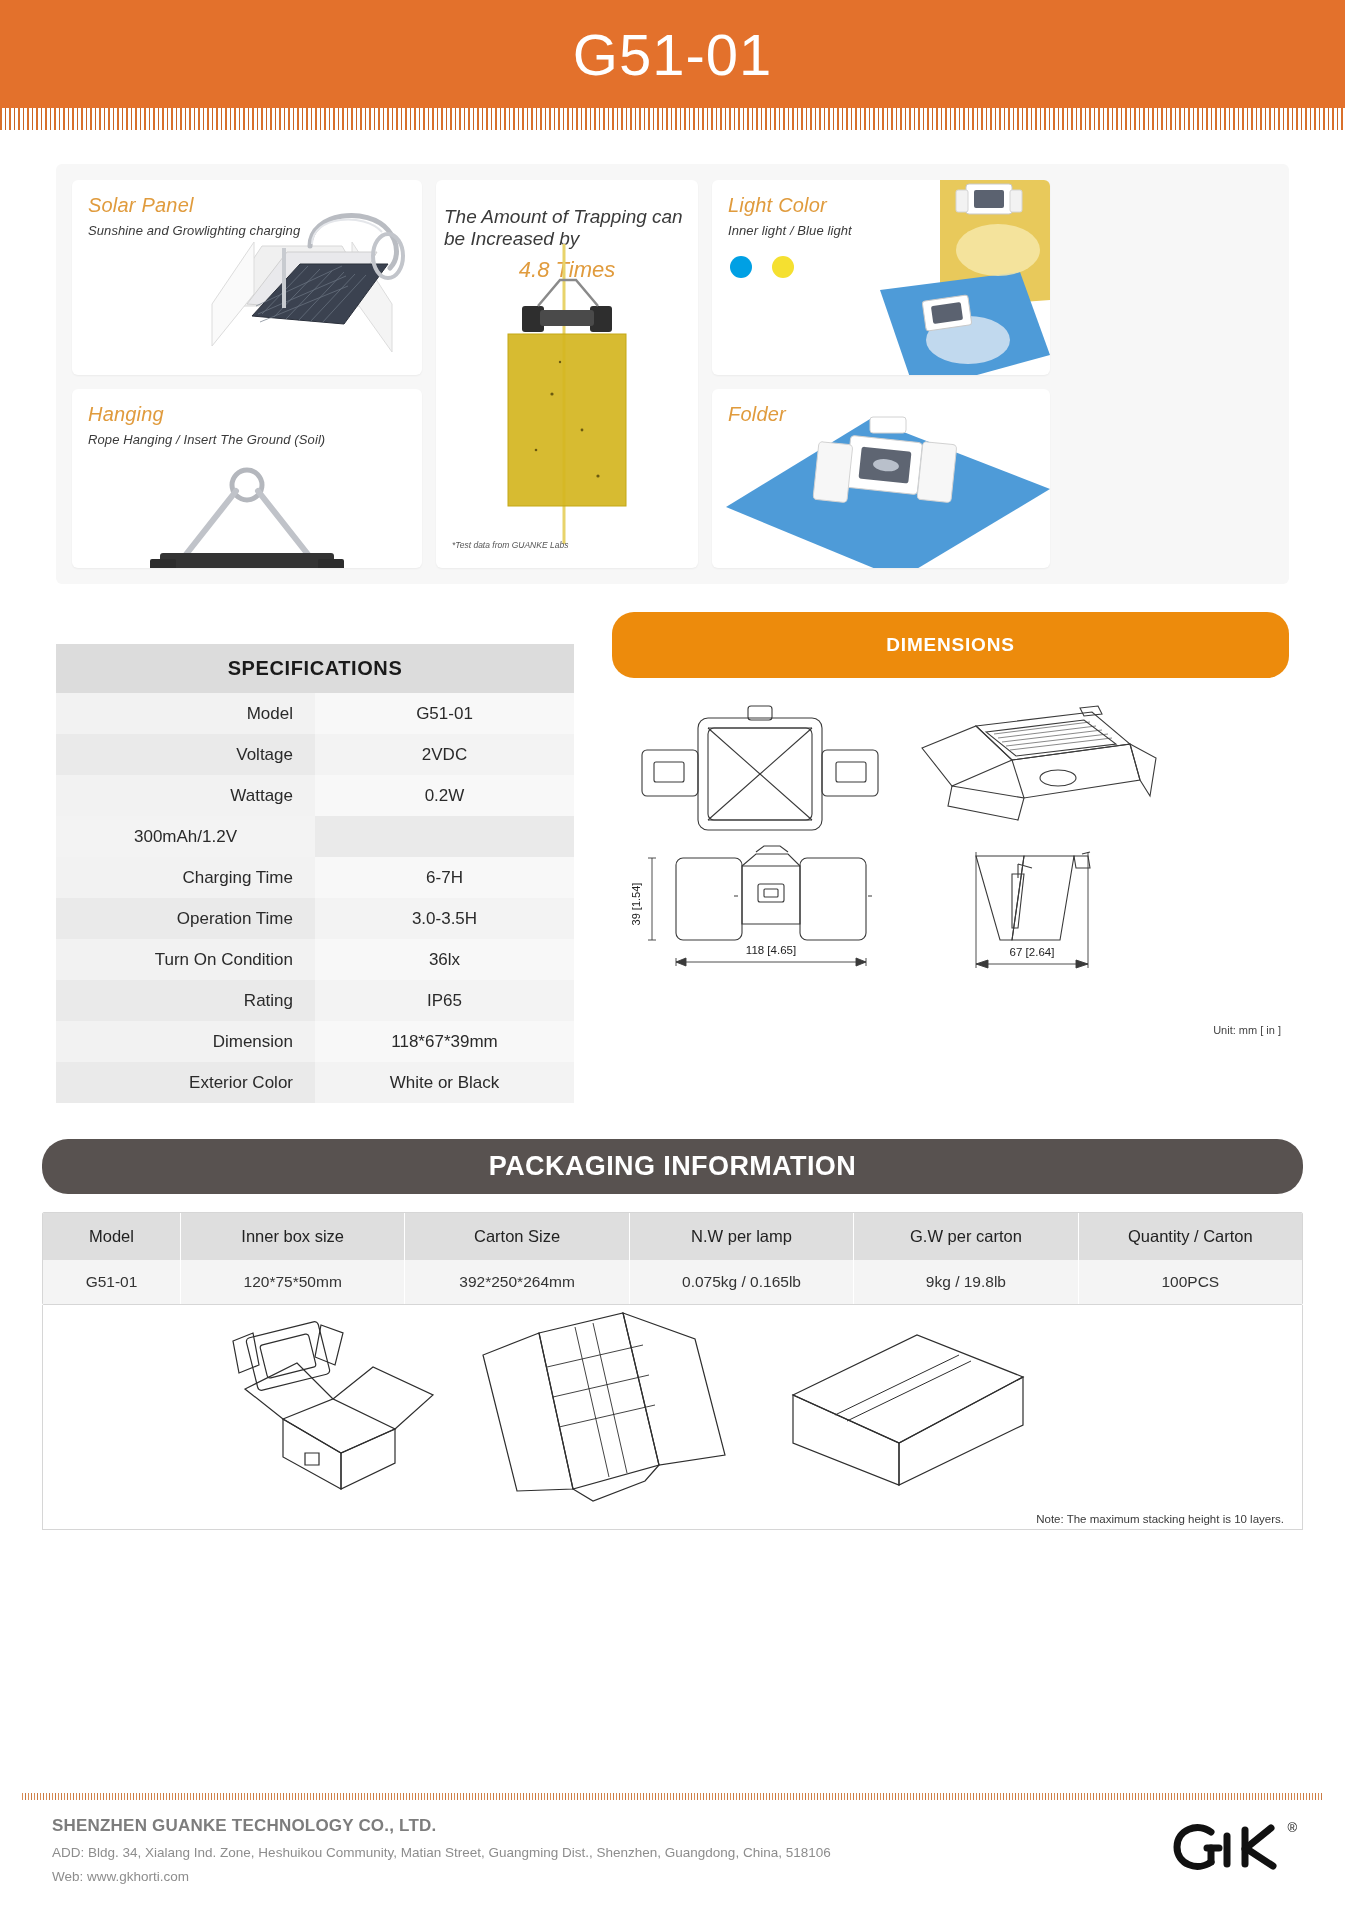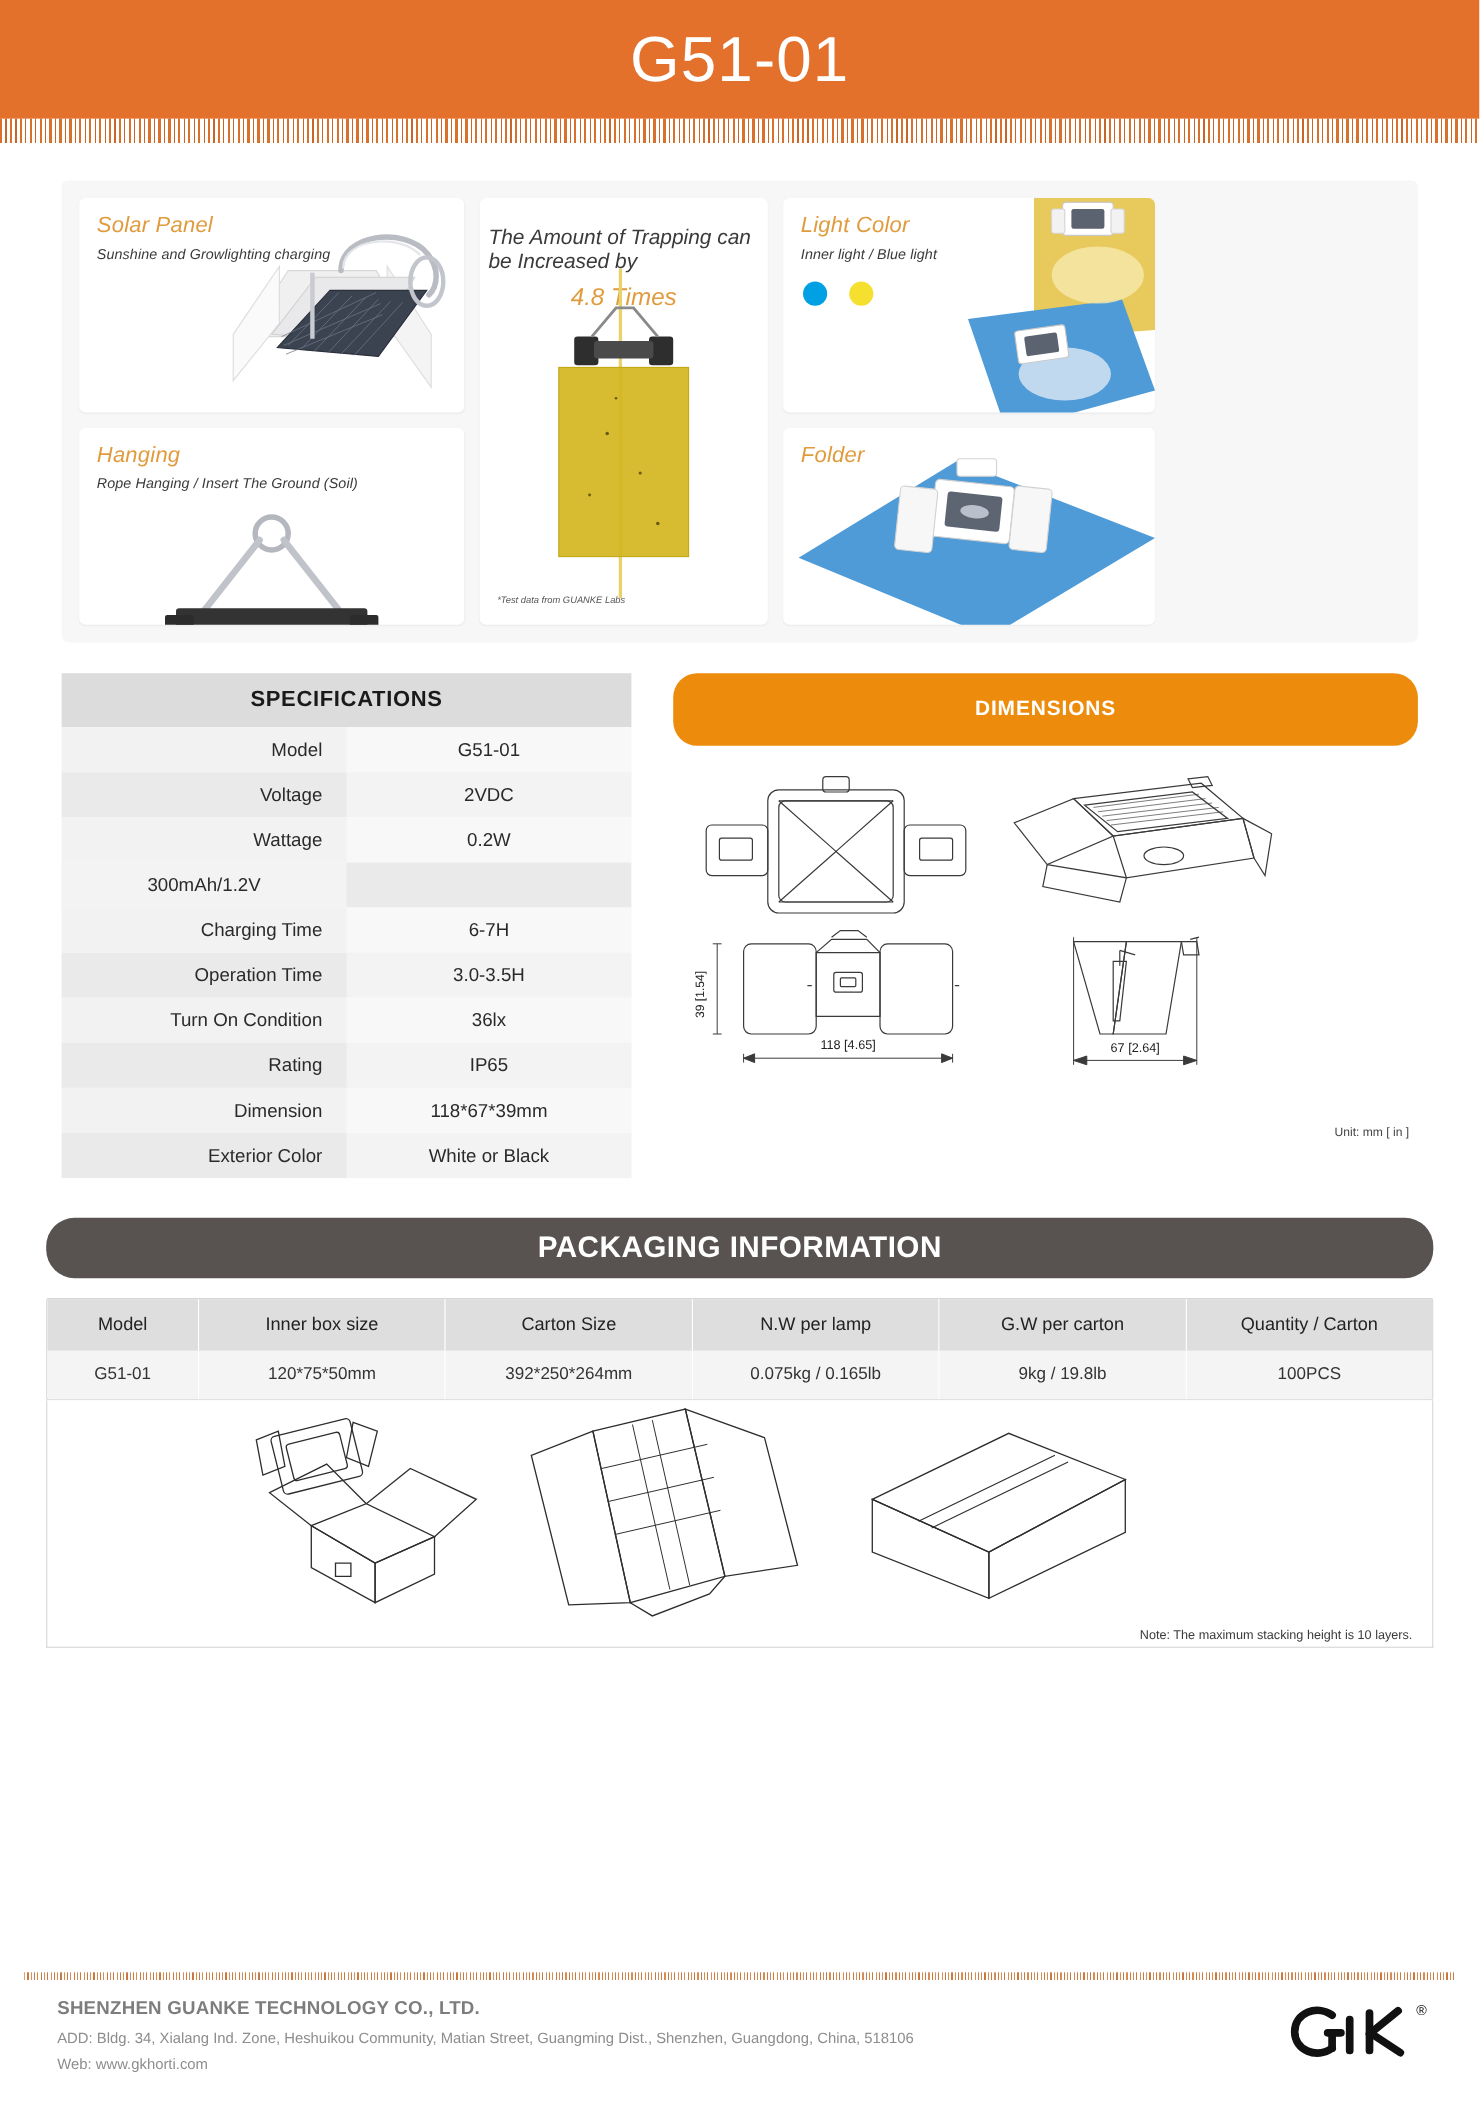--- a/index.html
+++ b/index.html
@@ -125,20 +125,21 @@
 
   .spec-table { width: 518px; }
   .spec-head {
     background: #DCDCDC;
     text-align: center;
     font-size: 20px;
     font-weight: bold;
     color: #1a1a1a;
     padding: 13px 2px;
     letter-spacing: 0.6px;
+    margin-top: 32px;
   }
   .spec-row { display: flex; height: 41px; }
   .spec-row.odd { background: #F2F2F2; }
   .spec-row.even { background: #EAEAEA; }
   .spec-label {
     width: 50%;
     text-align: right;
     padding-right: 22px;
     font-size: 17px;
     color: #2a2a2a;

